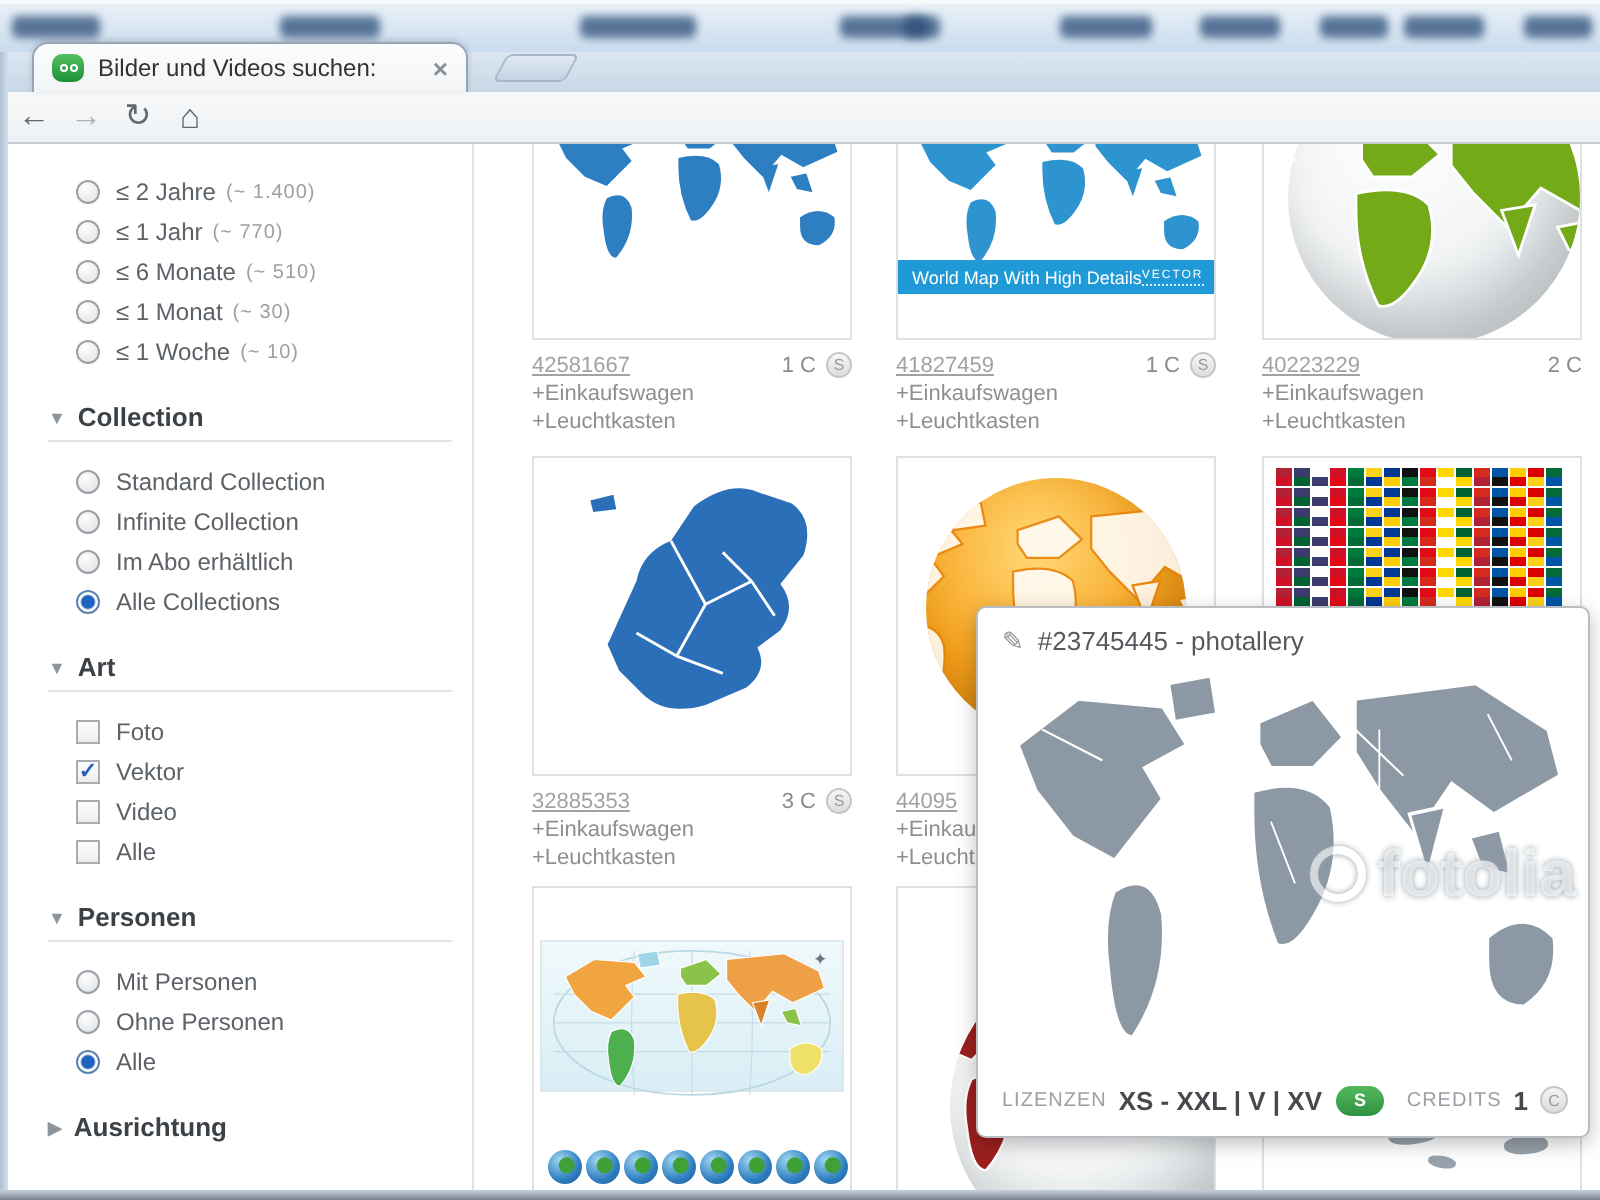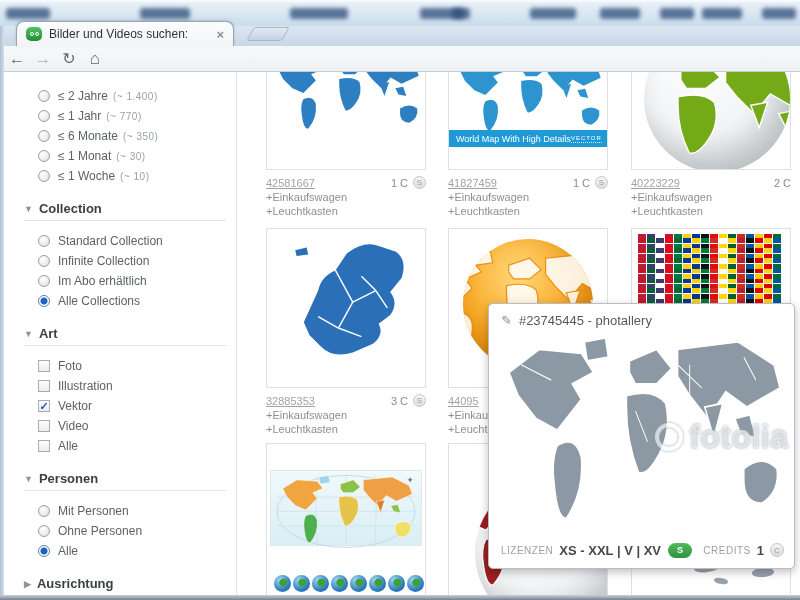--- a/index.html
+++ b/index.html
@@ -131,21 +131,21 @@
           <span class="f-count">(~ 1.400)</span>
         </div>
         <div class="f-row">
           <span class="rb"></span>
           <span class="f-label">≤ 1 Jahr</span>
           <span class="f-count">(~ 770)</span>
         </div>
         <div class="f-row">
           <span class="rb"></span>
           <span class="f-label">≤ 6 Monate</span>
-          <span class="f-count">(~ 350)</span>
+          <span class="f-count">(~ 510)</span>
         </div>
         <div class="f-row">
           <span class="rb"></span>
           <span class="f-label">≤ 1 Monat</span>
           <span class="f-count">(~ 30)</span>
         </div>
         <div class="f-row">
           <span class="rb"></span>
           <span class="f-label">≤ 1 Woche</span>
           <span class="f-count">(~ 10)</span>
@@ -172,24 +172,20 @@
           <span class="f-label">Alle Collections</span>
         </div>
         <div class="sec-head">
           <span class="tri">▼</span>
           <span>Art</span>
         </div>
         <div class="sec-rule"></div>
         <div class="f-row">
           <span class="cb"></span>
           <span class="f-label">Foto</span>
-        </div>
-        <div class="f-row">
-          <span class="cb"></span>
-          <span class="f-label">Illustration</span>
         </div>
         <div class="f-row">
           <span class="cb on">✓</span>
           <span class="f-label">Vektor</span>
         </div>
         <div class="f-row">
           <span class="cb"></span>
           <span class="f-label">Video</span>
         </div>
         <div class="f-row">

